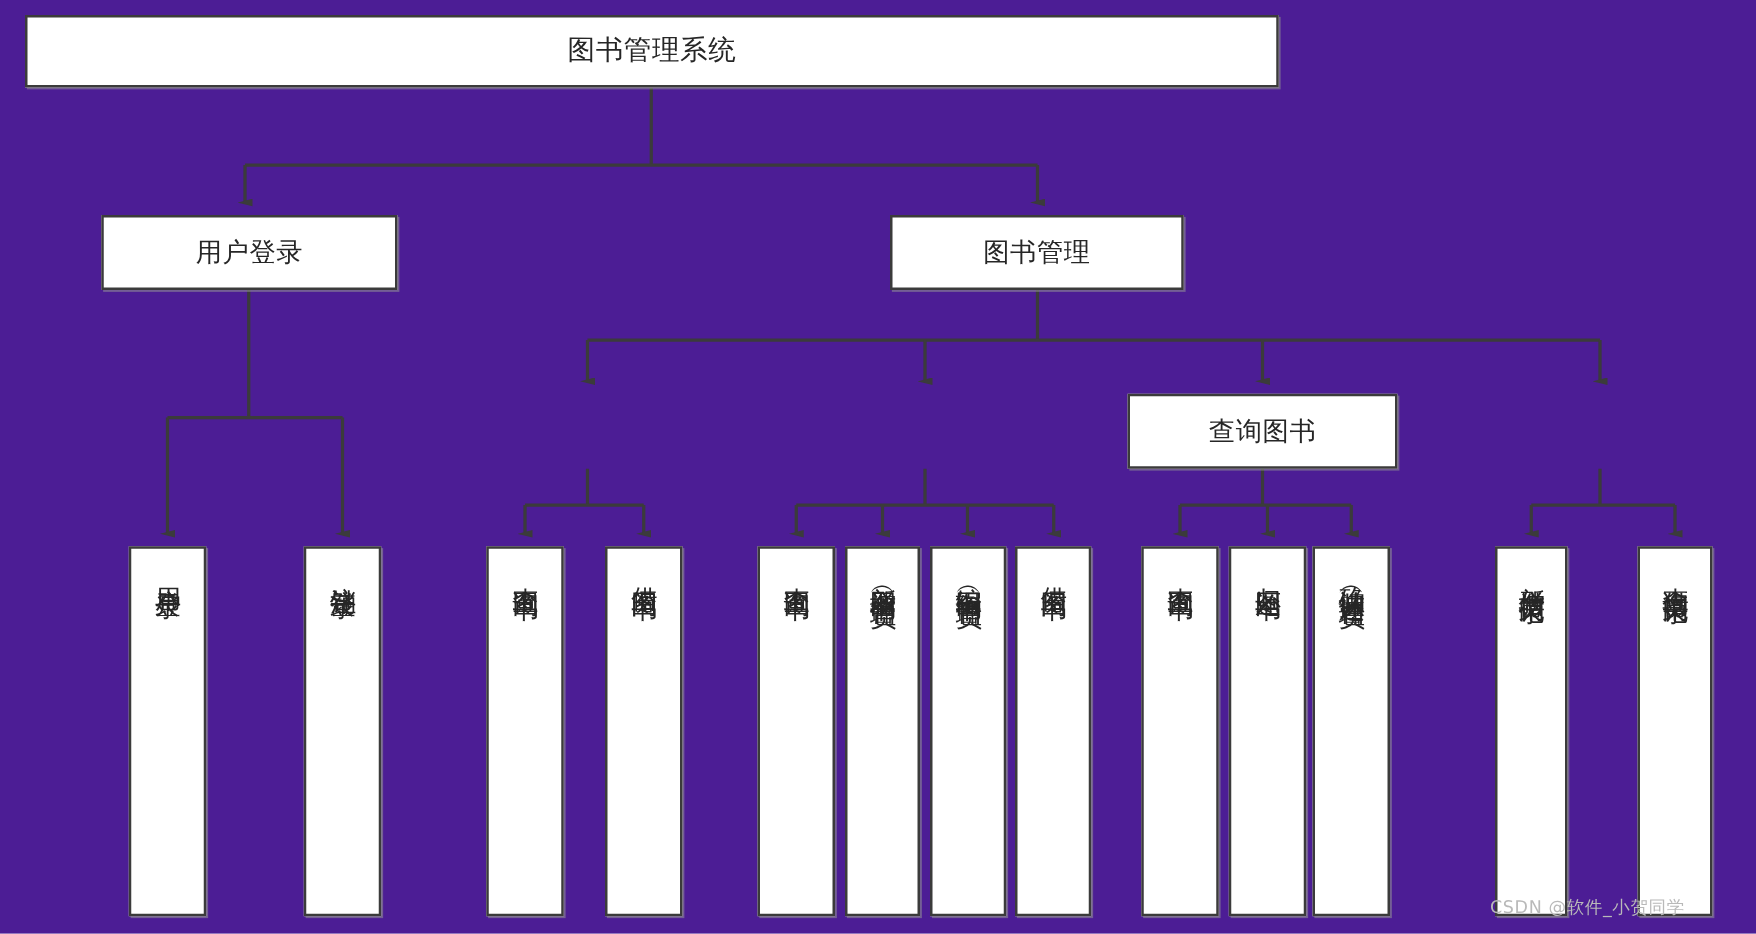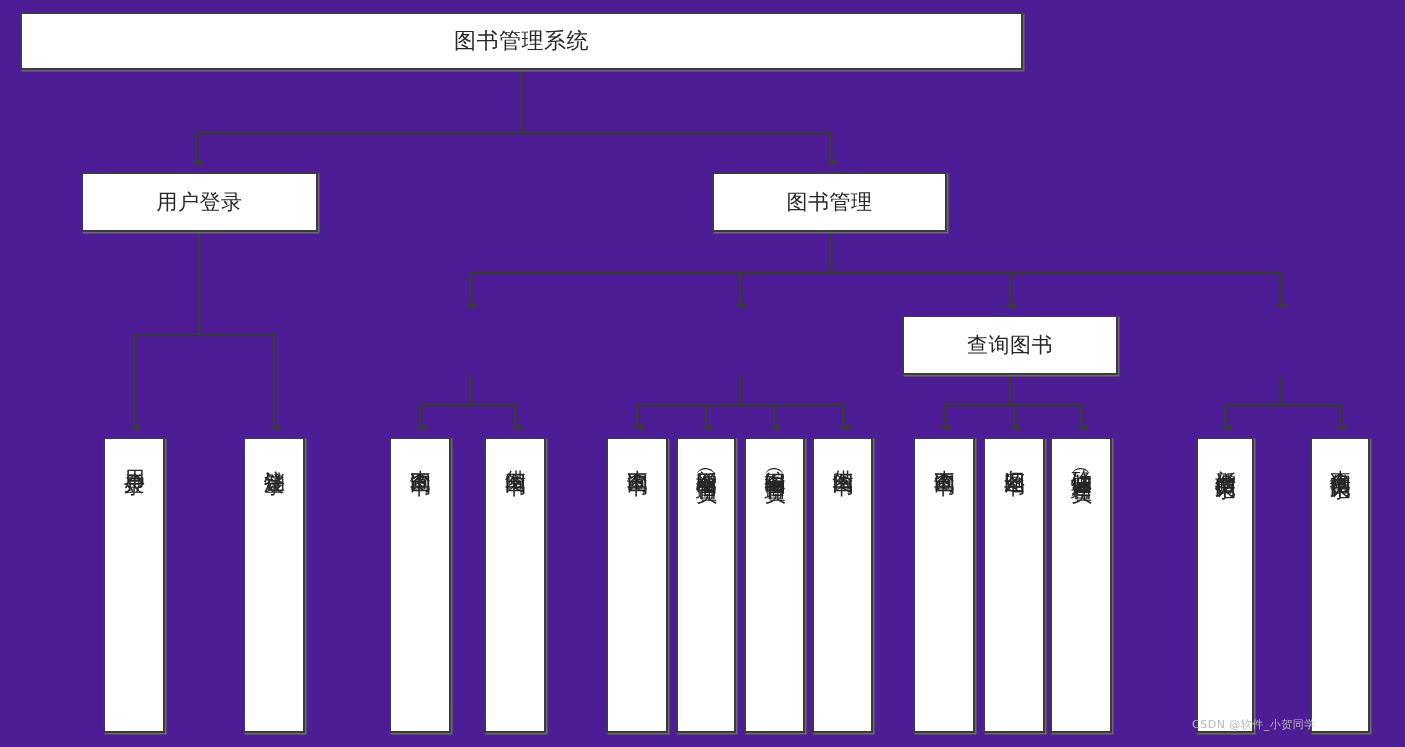--- a/index.html
+++ b/index.html
@@ -54,21 +54,21 @@
   .node.vert .label {
     writing-mode: vertical-rl;
     text-orientation: upright;
     font-size: 21px;
     letter-spacing: 2px;
     line-height: 1.1;
     white-space: nowrap;
   }
   .watermark {
     position: absolute;
-    font-size: 11px;
+    font-size: 14px;
     color: #b9b9b9;
     white-space: nowrap;
     letter-spacing: 0.5px;
     pointer-events: none;
   }
 </style>
 </head>
 <body>
 
 <div id="canvas">

